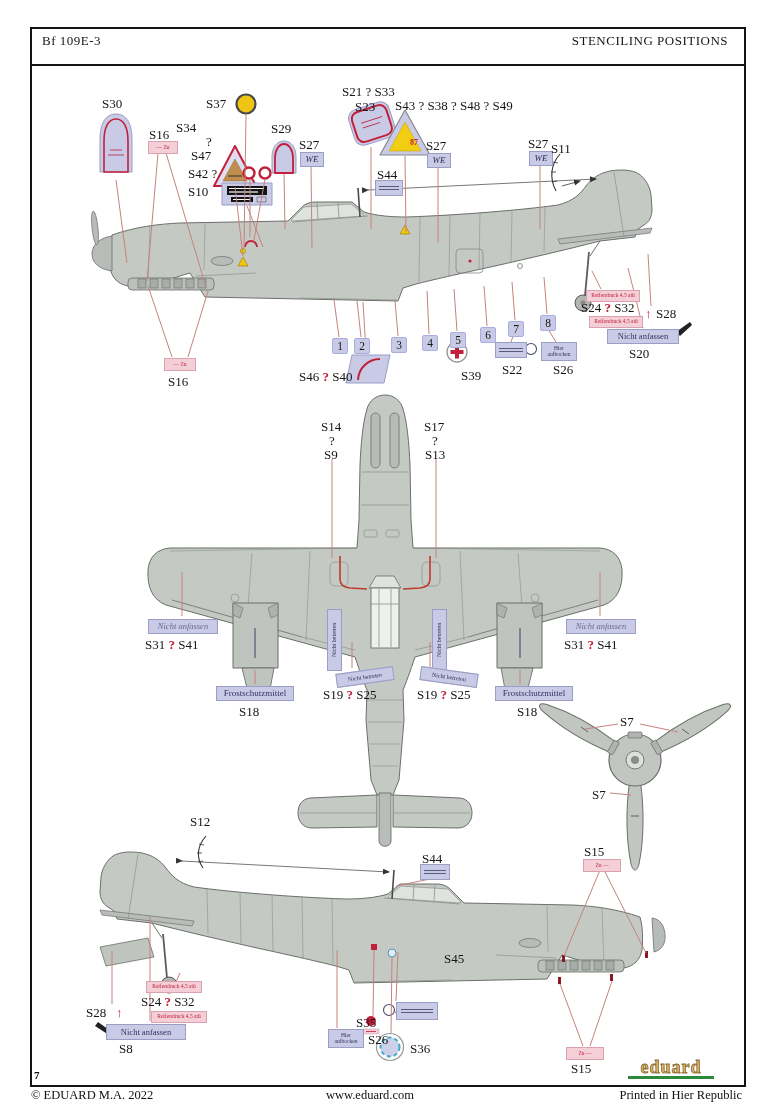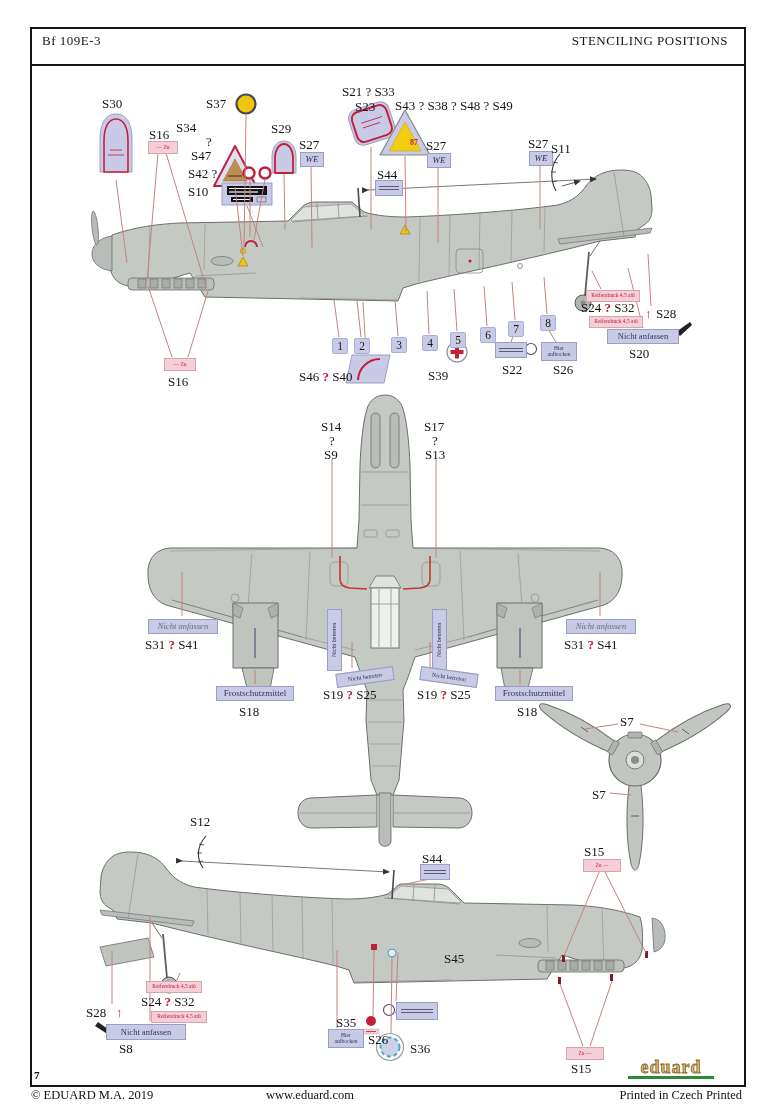--- a/index.html
+++ b/index.html
@@ -20,21 +20,21 @@
   .badge.big{font-size:8.5px;color:#32325e;}
   .badge.ital{font-style:italic;color:#6a6a8c;}
   .badge.vert{writing-mode:vertical-rl;transform:rotate(180deg);}
   .tl{display:block;width:80%;height:1px;background:#5a5a7a;margin:1px auto;}
   .numbox{position:absolute;width:14px;height:14px;background:#c9cbe6;border:1px solid #aaade0;
           border-radius:2px;color:#151515;font-size:11.5px;display:flex;align-items:center;justify-content:center;}
   .octane{position:absolute;font-size:8px;font-weight:bold;color:#c2203a;width:16px;text-align:center;}
   .uparrow{position:absolute;color:#c2203a;font-size:13px;font-weight:bold;}
   .footer-row{position:absolute;left:0;top:1088px;width:768px;font-size:12.5px;color:#111;}
   .f-copy{position:absolute;left:31px;top:0;}
-  .f-web{position:absolute;left:0;top:0;width:620px;text-align:center;}
+  .f-web{position:absolute;left:0;top:0;width:740px;text-align:center;}
   .f-print{position:absolute;right:26px;top:0;}
   .pagenum{position:absolute;left:34px;top:1069px;font-size:11px;font-weight:bold;color:#111;}
   .eduard{position:absolute;left:628px;top:1058px;width:86px;}
   .eduard .word{font-size:18px;font-weight:bold;letter-spacing:1px;color:#d8b269;
         -webkit-text-stroke:0.8px #8a6a30;display:block;text-align:center;line-height:18px;}
   .eduard .bar{height:3px;background:#2a8a3a;margin-top:0px;}
 </style>
 </head>
 <body>
 
@@ -324,21 +324,21 @@
   <span class="numbox" style="left:332px;top:338px">1</span>
   <span class="numbox" style="left:354px;top:338px">2</span>
   <span class="numbox" style="left:391px;top:337px">3</span>
   <span class="numbox" style="left:422px;top:335px">4</span>
   <span class="numbox" style="left:450px;top:332px">5</span>
   <span class="numbox" style="left:480px;top:327px">6</span>
   <span class="numbox" style="left:508px;top:321px">7</span>
   <span class="numbox" style="left:540px;top:315px">8</span>
 
   <span class="lbl" style="left:299px;top:369px"><i>S46</i> <i class="rq">?</i> <i>S40</i></span>
-  <span class="lbl" style="left:428px;top:368px">S39</span>
+  <span class="lbl" style="left:461px;top:368px">S39</span>
   <span class="badge" style="left:495px;top:342px;width:30px;height:14px;flex-direction:column">
       <i class="tl"></i>
       <i class="tl"></i>
     </span>
   <span class="lbl" style="left:502px;top:362px">S22</span>
   <span class="badge big" style="left:541px;top:342px;width:34px;height:17px;font-size:5.5px;white-space:normal">Hier aufbocken</span>
   <span class="lbl" style="left:553px;top:362px">S26</span>
   <span class="badge pink" style="left:586px;top:290px;width:52px;height:10px">Reifendruck 4,5 atü</span>
   <span class="lbl" style="left:581px;top:300px"><i>S24</i> <i class="rq">?</i> <i>S32</i></span>
   <span class="badge pink" style="left:589px;top:316px;width:52px;height:10px">Reifendruck 4,5 atü</span>
@@ -386,28 +386,28 @@
   <span class="badge pink" style="left:146px;top:981px;width:54px;height:10px">Reifendruck 4,5 atü</span>
   <span class="lbl" style="left:141px;top:994px"><i>S24</i> <i class="rq">?</i> <i>S32</i></span>
   <span class="badge pink" style="left:151px;top:1011px;width:54px;height:10px">Reifendruck 4,5 atü</span>
   <span class="badge big" style="left:328px;top:1029px;width:34px;height:17px;font-size:5.5px;white-space:normal">Hier aufbocken</span>
   <span class="lbl" style="left:368px;top:1032px">S26</span>
   <span class="badge" style="left:396px;top:1002px;width:40px;height:16px;flex-direction:column">
       <i class="tl"></i>
       <i class="tl"></i>
     </span>
   <span class="lbl" style="left:444px;top:951px">S45</span>
-  <span class="lbl" style="left:336px;top:1015px">S35</span>
+  <span class="lbl" style="left:356px;top:1015px">S35</span>
   <span class="lbl" style="left:410px;top:1041px">S36</span>
   <span class="badge pink" style="left:566px;top:1047px;width:36px;height:11px">Zu —</span>
   <span class="lbl" style="left:571px;top:1061px">S15</span>
 
   <span class="pagenum">7</span>
   <div class="eduard">
     <span class="word">eduard</span>
     <div class="bar"></div>
   </div>
   <div class="footer-row">
-    <span class="f-copy">© EDUARD M.A. 2019</span>
+    <span class="f-copy">© EDUARD M.A. 2022</span>
     <span class="f-web">www.eduard.com</span>
-    <span class="f-print">Printed in Czech Printed</span>
+    <span class="f-print">Printed in Hier Republic</span>
   </div>
 </div>
 
 </body></html>

